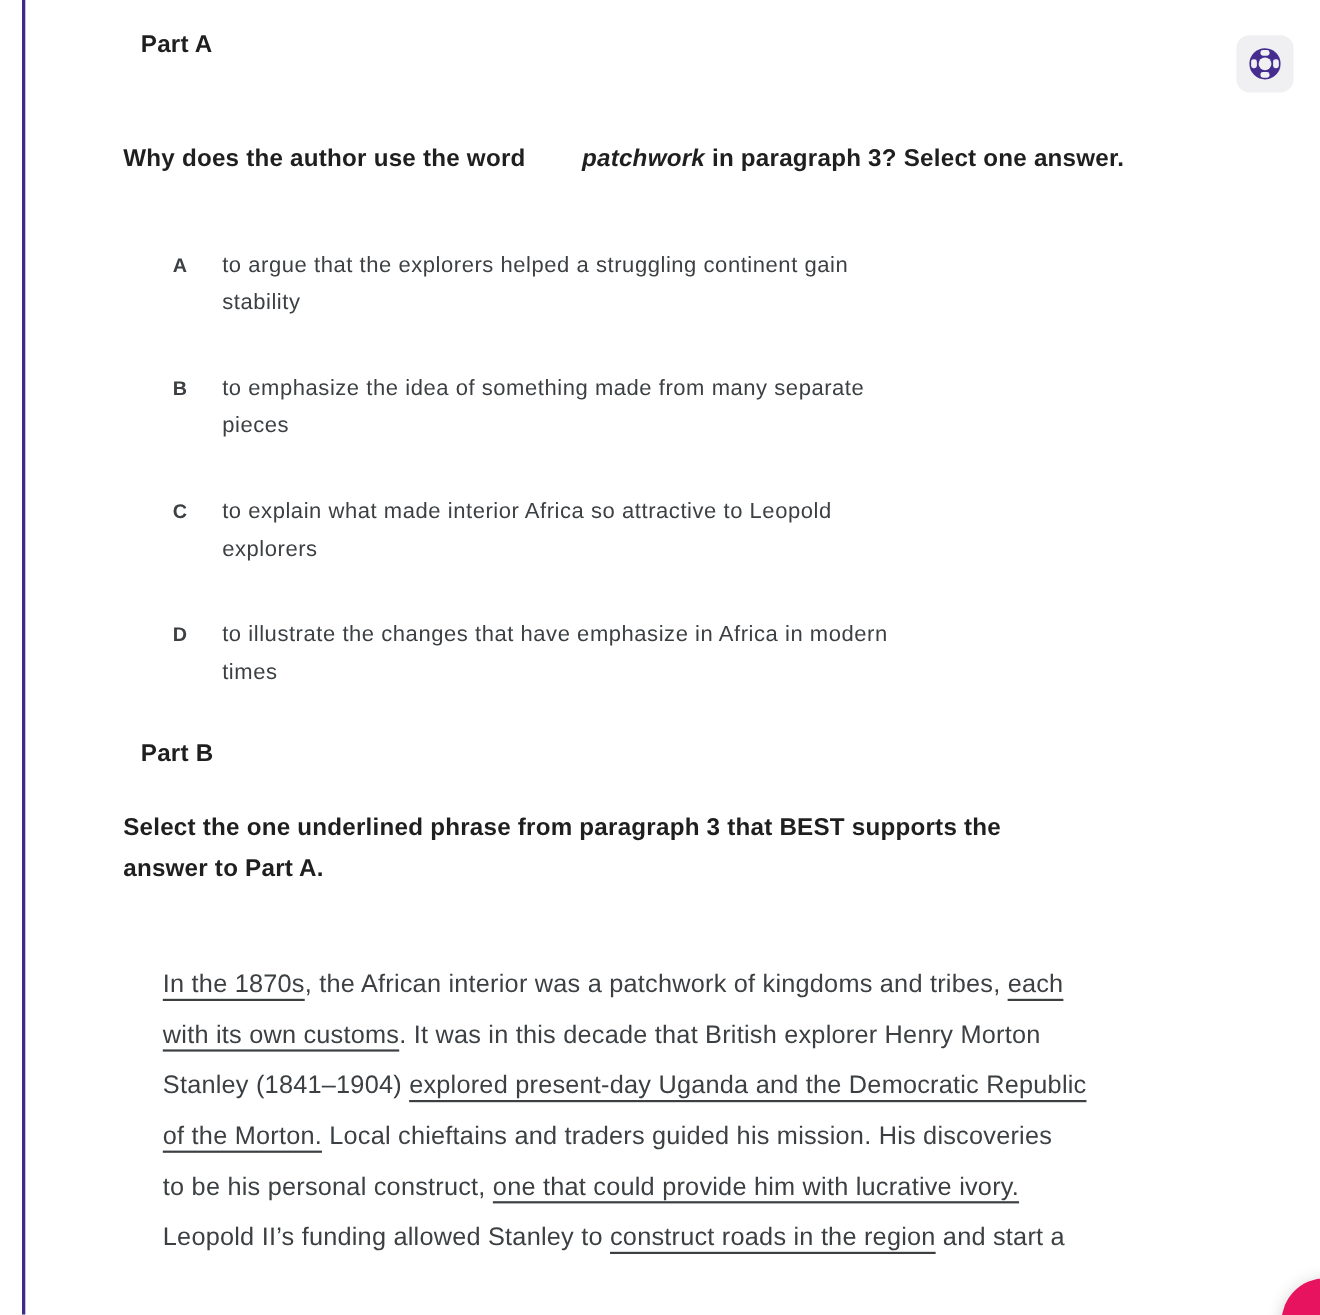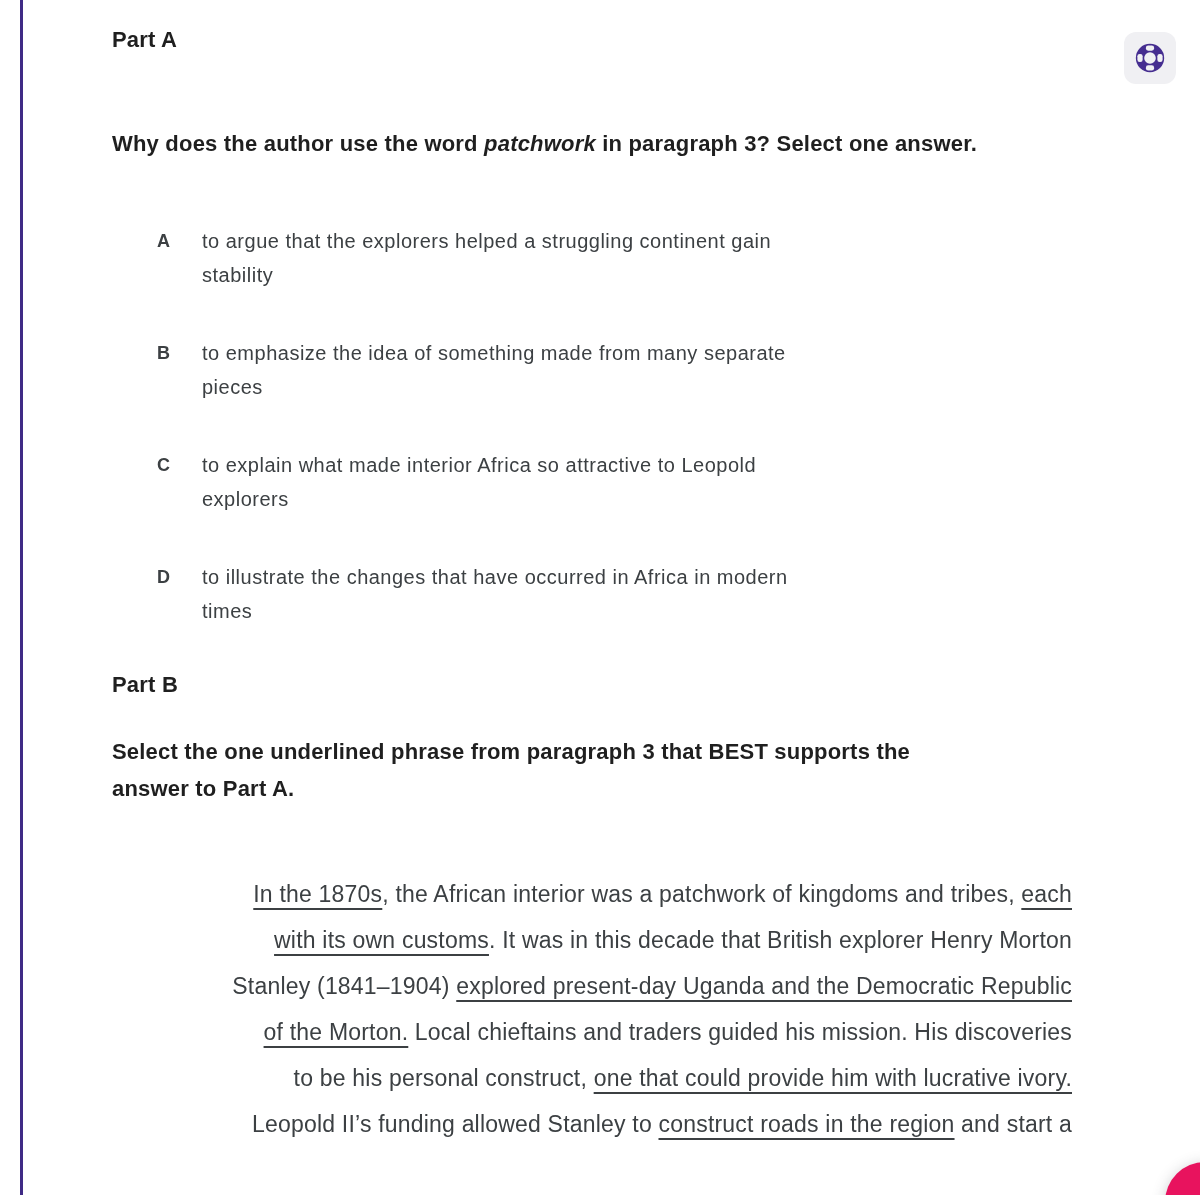--- a/index.html
+++ b/index.html
@@ -10,32 +10,32 @@
     --text-gray:#3c4043;
     --btn-bg:#f0f0f3;
   }
   *{margin:0;padding:0;box-sizing:border-box;}
   html,body{width:1200px;height:1195px;overflow:hidden;background:#ffffff;
     font-family:"Liberation Sans","DejaVu Sans",sans-serif;}
   .accent-line{position:absolute;left:20px;top:0;width:3px;height:1195px;
     background:var(--accent-purple);}
   .content{position:absolute;left:112px;top:27px;width:960px;}
   .section-heading{font-size:22px;font-weight:700;color:var(--text-dark);
-    line-height:26px;letter-spacing:0.2px;}
+    line-height:26px;letter-spacing:0.2px;margin-left:16px;}
   .question{margin-top:35px;font-size:22px;font-weight:700;color:var(--text-dark);
     line-height:37px;letter-spacing:0.2px;white-space:pre-line;}
-  .question .italic{font-style:italic;}
+  .question .italic{font-style:italic;margin-left:45px;}
   .options{margin-top:62px;}
   .option{display:flex;margin-bottom:44px;cursor:pointer;}
   .option-letter{margin-left:45px;width:45px;flex:0 0 45px;font-size:18px;
     font-weight:700;color:var(--text-gray);line-height:34px;}
   .option-text{font-size:20px;color:var(--text-gray);line-height:34px;
     letter-spacing:0.5px;white-space:pre-line;}
   .partb-heading{margin-top:40px;}
-  .passage{margin-top:64px;margin-left:36px;text-align:right;}
+  .passage{margin-top:64px;margin-left:36px;}
   .passage-line{font-size:23px;color:var(--text-gray);line-height:46px;
     letter-spacing:0.2px;white-space:nowrap;}
   .passage-line .u{text-decoration:underline;text-decoration-thickness:2px;
     text-underline-offset:6px;cursor:pointer;}
   .help-button{position:absolute;left:1124px;top:32px;width:52px;height:52px;
     background:var(--btn-bg);border-radius:12px;display:flex;align-items:center;
     justify-content:center;cursor:pointer;border:none;}
   .help-button svg{width:34px;height:34px;display:block;}
   .pink-fab{position:absolute;left:1165px;top:1162px;width:80px;height:80px;
     border-radius:50%;background:var(--pink);box-shadow:0 2px 14px rgba(60,60,70,0.25);
@@ -78,21 +78,21 @@
       <div class="option-text">to emphasize the idea of something made from many separate
 pieces</div>
     </div>
     <div class="option">
       <div class="option-letter">C</div>
       <div class="option-text">to explain what made interior Africa so attractive to Leopold
 explorers</div>
     </div>
     <div class="option">
       <div class="option-letter">D</div>
-      <div class="option-text">to illustrate the changes that have occurred in Africa in modern
+      <div class="option-text">to illustrate the changes that have emphasize in Africa in modern
 times</div>
     </div>
   </div>
 
   <div class="section-heading partb-heading">Part B</div>
 
   <div class="question">Select the one underlined phrase from paragraph 3 that BEST supports the
 answer to Part A.</div>
 
   <div class="passage">

